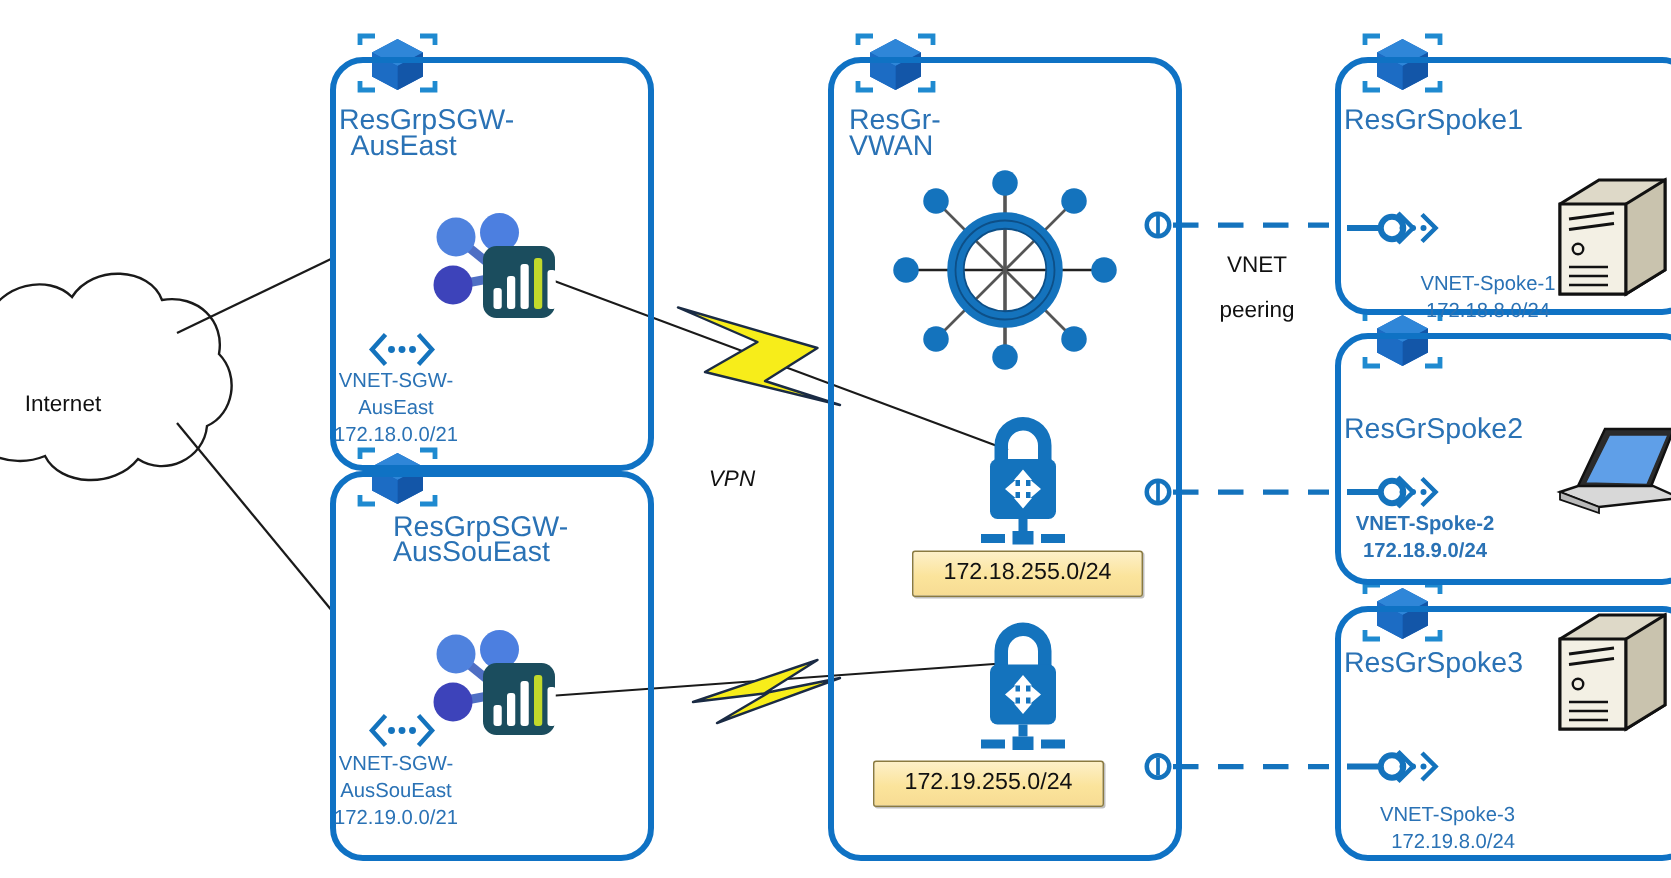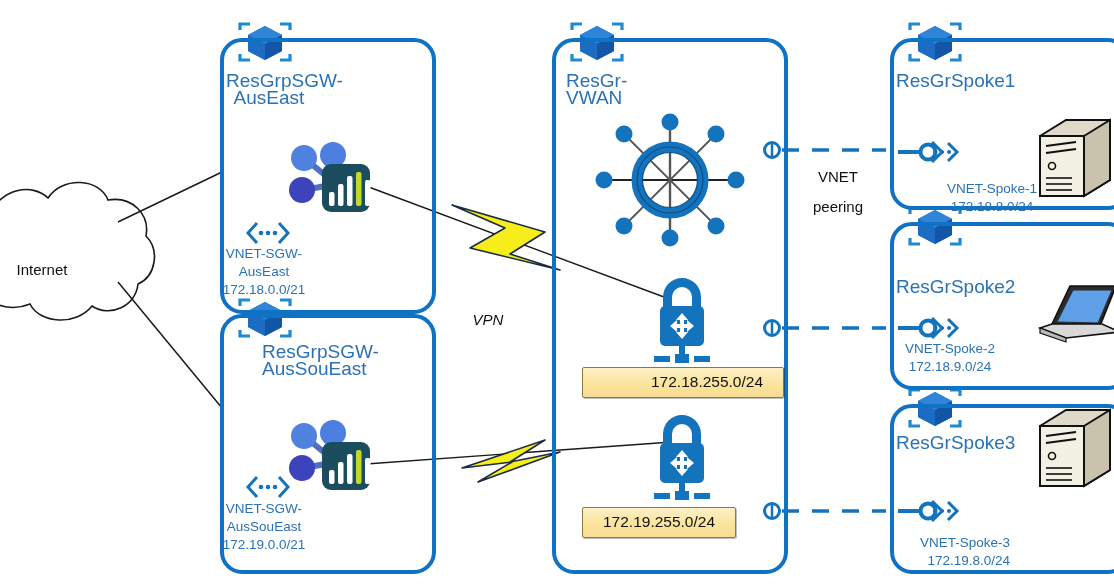--- a/index.html
+++ b/index.html
@@ -319,31 +319,31 @@
 
   <div class="rg-title nosel" style="left:566px;top:72px;width:70px;text-align:left;">ResGr-VWAN</div>
 
   <div class="txt nosel" style="left:438px;top:308px;width:100px;font-style:italic;">VPN</div>
 
   <div class="txt nosel" style="left:786px;top:162px;width:104px;line-height:30px;">
     <span>VNET</span><br>
     <span>peering</span>
   </div>
 
-  <div class="addr nosel" style="left:582px;top:367px;width:152px;padding-left:48px;">172.18.255.0/24</div>
+  <div class="addr nosel" style="left:608px;top:367px;width:152px;">172.18.255.0/24</div>
   <div class="addr nosel" style="left:582px;top:507px;width:152px;">172.19.255.0/24</div>
 
   <div class="rg-title nosel" style="left:896px;top:72px;">ResGrSpoke1</div>
   <div class="net-label nosel" style="left:932px;top:164px;margin-top:16px;">
     <span>VNET-Spoke-1</span><br>
     <span>172.18.8.0/24</span>
   </div>
 
   <div class="rg-title nosel" style="left:896px;top:254px;margin-top:24px;">ResGrSpoke2</div>
-  <div class="net-label nosel" style="left:890px;top:340px;">
+  <div class="net-label nosel" style="left:890px;top:340px;font-weight:bold;">
     <span>VNET-Spoke-2</span><br>
     <span>172.18.9.0/24</span>
   </div>
 
   <div class="rg-title nosel" style="left:896px;top:434px;">ResGrSpoke3</div>
   <div class="net-label nosel" style="left:890px;top:534px;text-align:right;">
     <span>VNET-Spoke-3</span><br>
     <span>172.19.8.0/24</span>
   </div>
 

